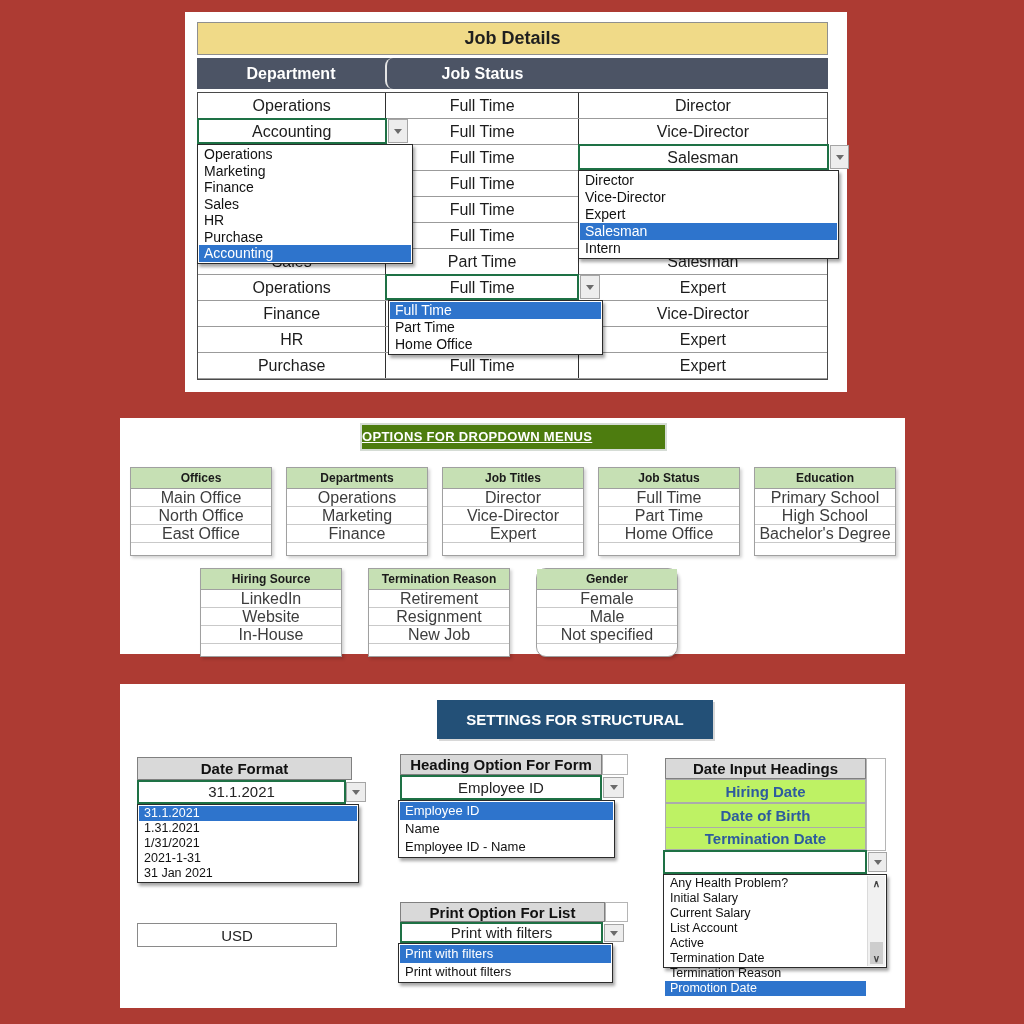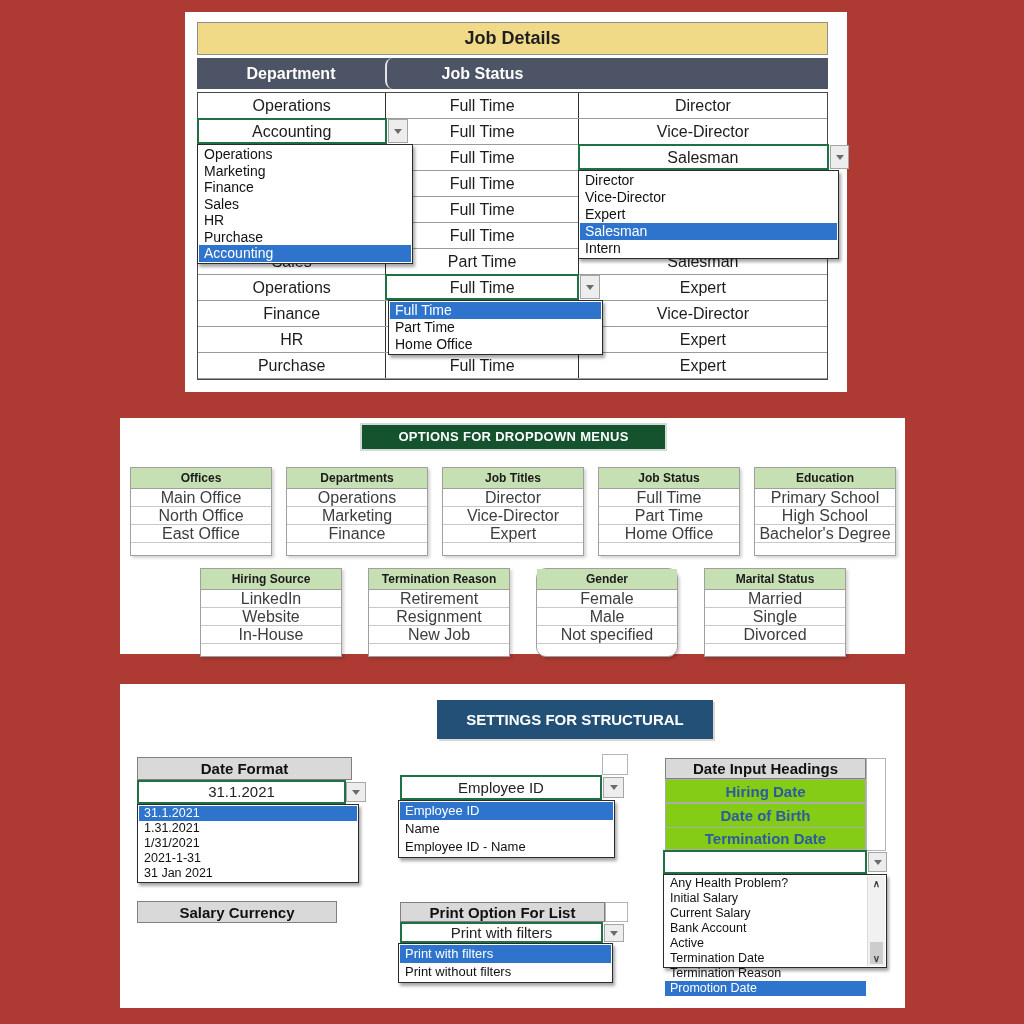--- a/index.html
+++ b/index.html
@@ -28,40 +28,40 @@
              display:flex;align-items:center;justify-content:center;z-index:4;}
   .combo-btn .arr{width:0;height:0;border-left:4px solid transparent;border-right:4px solid transparent;
                   border-top:5px solid #6b6b6b;}
   .dd-list{position:absolute;background:#fff;border:1px solid #2b2b2b;box-shadow:2px 3px 3px rgba(0,0,0,0.35);
            padding:1px;box-sizing:border-box;z-index:5;}
   .dd-item{height:17px;line-height:17px;font-size:14px;padding-left:5px;color:#111;white-space:nowrap;overflow:hidden;}
   .dd-item.hl{background:#2E74CC;color:#fff;}
   .dd-list.dept .dd-item{height:16.5px;line-height:16.5px;}
 
   
-  .banner-green{position:absolute;left:240px;top:5px;width:307px;height:28px;background:#14532d;
+  .banner-green{position:absolute;left:240px;top:5px;width:307px;height:28px;background:#4d7c0f;
                 border:2px solid #D5DCD5;box-sizing:border-box;color:#fff;font-weight:bold;font-size:13px;
-                text-align:center;line-height:24px;letter-spacing:.3px;}
+                text-align:left;line-height:24px;letter-spacing:.3px;text-decoration:underline;}
   .mini-table{position:absolute;width:142px;background:#fff;border:1px solid #A0A0A0;box-sizing:border-box;
               box-shadow:2px 2px 3px rgba(0,0,0,0.18);}
   .mt-head{height:20px;line-height:20px;background:#C6E0B4;border-bottom:1px solid #A0A0A0;font-size:12px;
            font-weight:bold;text-align:center;color:#1a1a1a;}
   .mt-item{height:17px;line-height:17px;border-bottom:1px solid #C9C9C9;font-size:16px;text-align:center;color:#3d3d3d;}
   .mt-blank{height:12px;border-bottom:none;}
 
   
   .banner-blue{position:absolute;left:317px;top:16px;width:276px;height:39px;background:#235077;color:#fff;
                font-weight:bold;font-size:15px;text-align:center;line-height:39px;box-shadow:2px 2px 0 #D8D8D8;}
   .group-head{position:absolute;background:#D9D9D9;border:1px solid #808080;box-sizing:border-box;
               font-weight:bold;font-size:15px;color:#111;text-align:center;}
   .stub{position:absolute;background:#fff;border:1px solid #B5B5B5;box-sizing:border-box;}
   .value-cell{position:absolute;background:#fff;box-sizing:border-box;text-align:center;font-size:15px;color:#222;z-index:3;}
   .value-cell.green{border:2px solid #1E7145;}
   .value-cell.plain{border:1px solid #8a8a8a;}
-  .gray-row{position:absolute;background:#84cc16;border:1px solid #ABABAB;box-sizing:border-box;
+  .gray-row{position:absolute;background:#bef264;border:1px solid #ABABAB;box-sizing:border-box;
             text-align:center;font-weight:bold;font-size:15px;color:#2E5B9E;}
   .dd-list.small .dd-item{height:15px;line-height:15px;font-size:12.5px;}
   .dd-list.med .dd-item{height:18px;line-height:18px;font-size:13px;}
   #dih-list{position:absolute;height:94px;}
   #dih-list .dd-item{margin-right:19px;}
   .scrollbar{position:absolute;right:1px;top:1px;bottom:1px;width:18px;background:#F1F1F1;
              border-left:1px solid #DADADA;box-sizing:border-box;}
   .sb-btn{position:absolute;left:0;width:100%;height:15px;line-height:15px;text-align:center;
           font-size:10px;color:#444;font-weight:bold;}
   .sb-btn.up{top:0;} .sb-btn.down{bottom:0;}
@@ -231,47 +231,41 @@
       <div class="mt-item">New Job</div>
       <div class="mt-item mt-blank"></div>
     </div>
     <div class="mini-table" style="left:416px;top:150px;border-radius:10px;">
       <div class="mt-head">Gender</div>
       <div class="mt-item">Female</div>
       <div class="mt-item">Male</div>
       <div class="mt-item">Not specified</div>
       <div class="mt-item mt-blank"></div>
     </div>
-    <div class="mini-table" style="left:584px;top:150px;">
-      <div class="mt-head">Marital Status</div>
-      <div class="mt-item">Married</div>
-      <div class="mt-item">Single</div>
-      <div class="mt-item">Divorced</div>
-      <div class="mt-item mt-blank"></div>
-    </div>
   </div>
 
   <div class="panel" id="bot-panel">
     <div class="banner-blue">SETTINGS FOR STRUCTURAL CHANGES</div>
 
     <div class="group-head" style="left:17px;top:73px;width:215px;height:23px;line-height:22px;">Date Format</div>
     <div class="value-cell green" style="left:17px;top:96px;width:209px;height:24px;line-height:20px;">31.1.2021</div>
     <div class="combo-btn" style="left:226px;top:98px;width:20px;height:20px;">
       <span class="arr"></span>
     </div>
     <div class="dd-list small" style="left:17px;top:120px;width:222px;">
       <div class="dd-item hl">31.1.2021</div>
       <div class="dd-item">1.31.2021</div>
       <div class="dd-item">1/31/2021</div>
       <div class="dd-item">2021-1-31</div>
       <div class="dd-item">31 Jan 2021</div>
     </div>
 
-    <div class="group-head" style="left:17px;top:217px;width:200px;height:22px;line-height:21px;">Salary Currency</div>
-
+    <div class="value-cell plain" style="left:17px;top:239px;width:200px;height:24px;line-height:23px;">USD</div>
+
+    <div class="group-head" style="left:280px;top:70px;width:202px;height:21px;line-height:20px;">Heading Option For Form</div>
     <div class="stub" style="left:482px;top:70px;width:26px;height:21px;"></div>
     <div class="value-cell green" style="left:280px;top:91px;width:202px;height:25px;line-height:21px;">Employee ID</div>
     <div class="combo-btn" style="left:483px;top:93px;width:21px;height:21px;">
       <span class="arr"></span>
     </div>
     <div class="dd-list med" style="left:278px;top:116px;width:217px;">
       <div class="dd-item hl">Employee ID</div>
       <div class="dd-item">Name</div>
       <div class="dd-item">Employee ID - Name</div>
     </div>
@@ -293,21 +287,21 @@
     <div class="gray-row" style="left:545px;top:119px;width:201px;height:40px;line-height:23px;">Date of Birth</div>
     <div class="gray-row" style="left:545px;top:143px;width:201px;height:23px;line-height:22px;">Termination Date</div>
     <div class="value-cell green" style="left:543px;top:166px;width:204px;height:24px;line-height:20px;"></div>
     <div class="combo-btn" style="left:748px;top:168px;width:19px;height:20px;">
       <span class="arr"></span>
     </div>
     <div class="dd-list small" id="dih-list" style="left:543px;top:190px;width:224px;">
       <div class="dd-item">Any Health Problem?</div>
       <div class="dd-item">Initial Salary</div>
       <div class="dd-item">Current Salary</div>
-      <div class="dd-item">Bank Account</div>
+      <div class="dd-item">List Account</div>
       <div class="dd-item">Active</div>
       <div class="dd-item">Termination Date</div>
       <div class="dd-item">Termination Reason</div>
       <div class="dd-item hl">Promotion Date</div>
       <div class="scrollbar">
         <div class="sb-btn up">∧</div>
         <div class="sb-thumb"></div>
         <div class="sb-btn down">∨</div>
       </div>
     </div>

